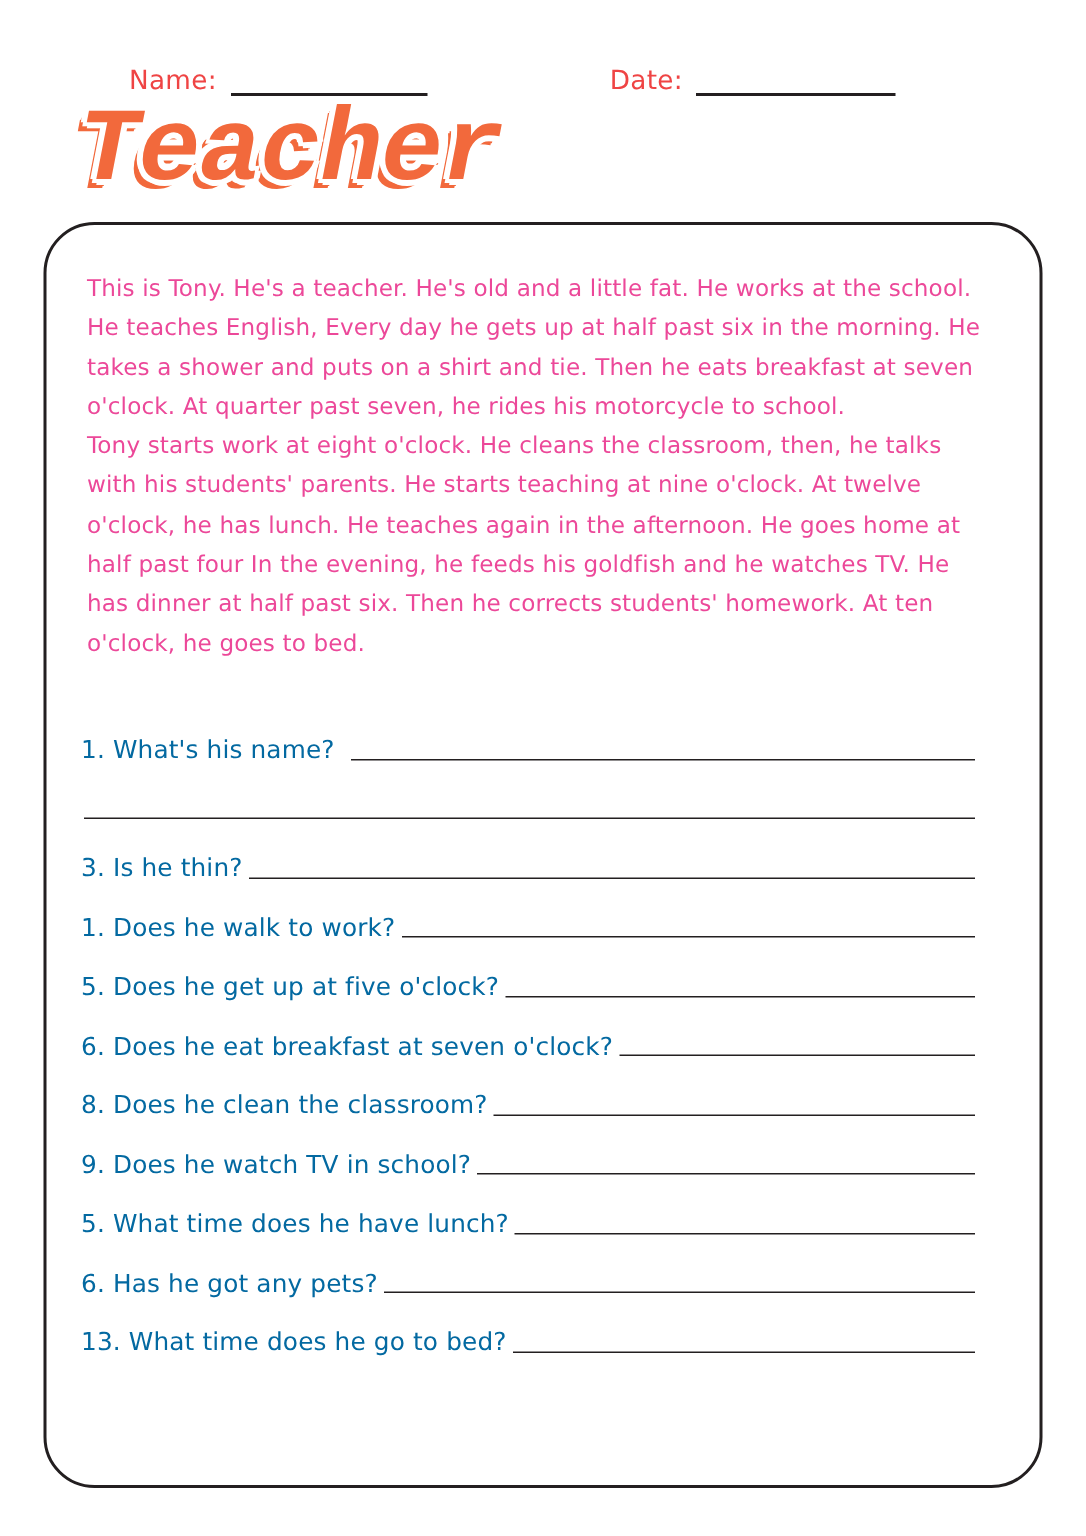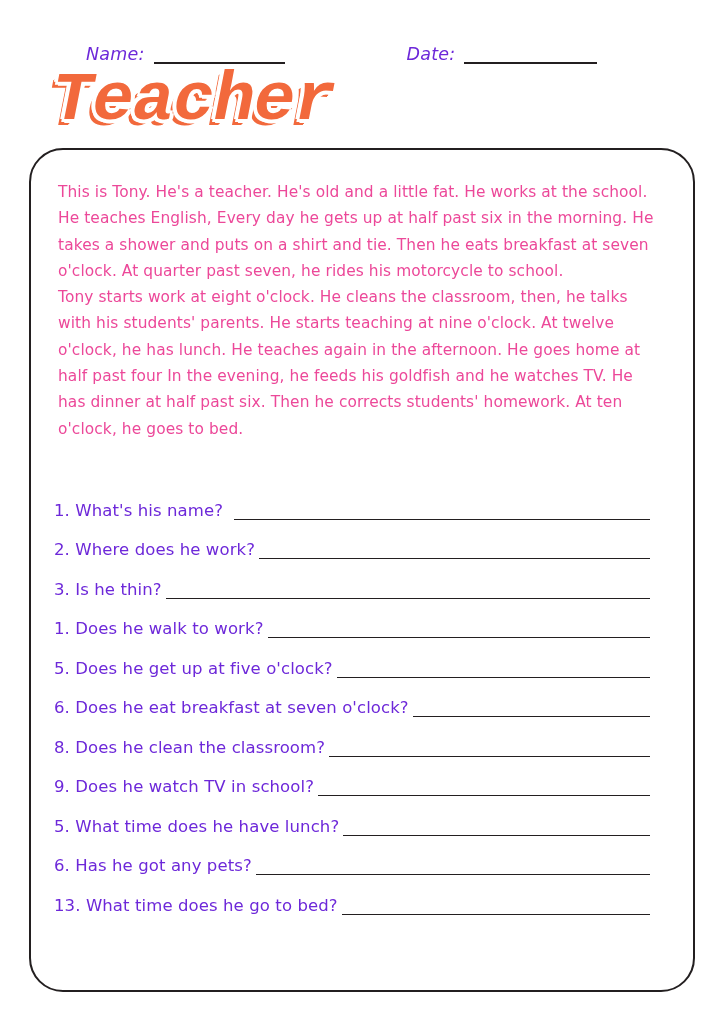--- a/index.html
+++ b/index.html
@@ -35,24 +35,23 @@
   .field {
     display: flex;
     align-items: flex-end;
     font-size: 17px;
     letter-spacing: 0.2px;
   }
   .field-name { margin-left: 86px; }
   .field-date { margin-left: 122px; }
   .field-label {
     font-size: 17.5px;
-    color: #6d28d9;
+    color: #ef4444;
     padding-right: 9px;
     white-space: nowrap;
-    font-style: italic;
   }
   .field-line {
     width: 131px;
     border-bottom: 2px solid #231f20;
     height: 15px;
   }
   .field-date .field-line { width: 133px; }
 
   
   .title-wrap {
@@ -112,24 +111,24 @@
   .passage p { margin: 0; }
 
   .questions {
     position: absolute;
     top: 330px;
     left: 23px;
     width: 618px;
   }
   .q {
     display: flex;
-    align-items: flex-end;
+    align-items: center;
     height: 39.5px;
     font-size: 16.5px;
-    color: #6d28d9;
+    color: #0369a1;
     letter-spacing: 0.1px;
     white-space: nowrap;
   }
   .q-text { padding-right: 2px; }
   .q-line {
     flex: 1 1 auto;
     border-bottom: 1.6px solid #231f20;
     height: 13px;
     margin-left: 2px;
     max-width: 100%;
@@ -167,21 +166,20 @@
       <p>Tony starts work at eight o'clock. He cleans the classroom, then, he talks with his students' parents. He starts teaching at nine o'clock. At twelve o'clock, he has lunch. He teaches again in the afternoon. He goes home at half past four In the evening, he feeds his goldfish and he watches TV. He has dinner at half past six. Then he corrects students' homework. At ten o'clock, he goes to bed.</p>
     </div>
 
     <div class="questions">
         <div class="q has-gap">
           <span class="q-text">1. What's his name?</span>
           <span class="q-line"></span>
           <span class="q-tail"></span>
         </div>
         <div class="q">
-          <span class="q-text">2. Where does he work?</span>
           <span class="q-line"></span>
           <span class="q-tail"></span>
         </div>
         <div class="q">
           <span class="q-text">3. Is he thin?</span>
           <span class="q-line"></span>
           <span class="q-tail"></span>
         </div>
         <div class="q">
           <span class="q-text">1. Does he walk to work?</span>

